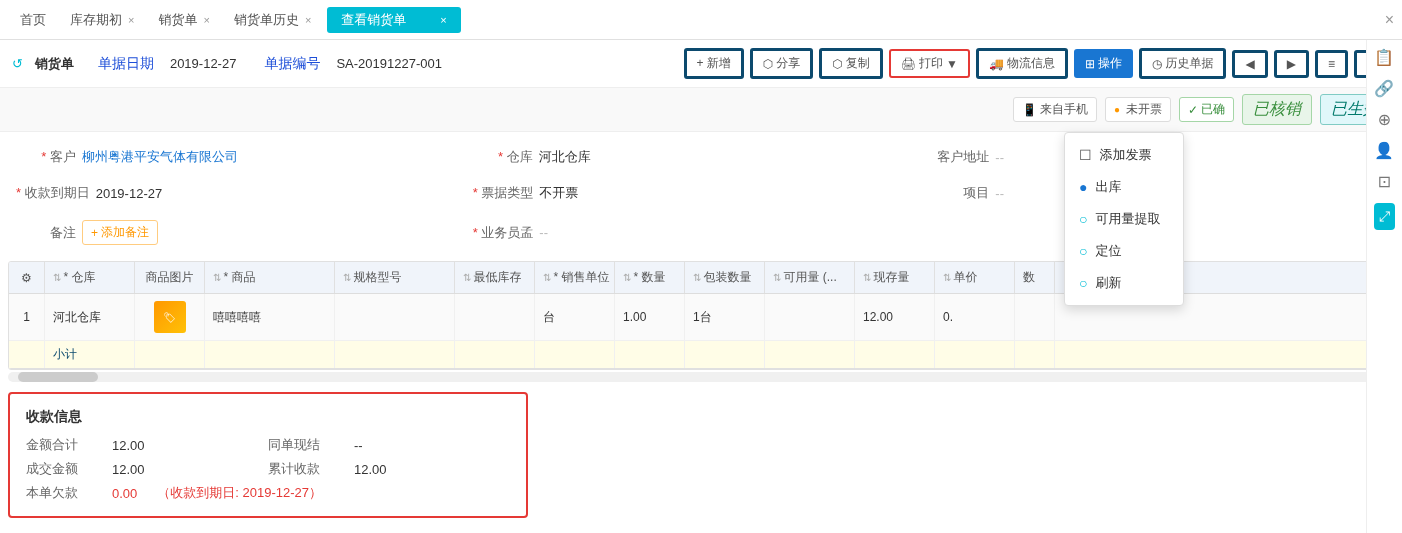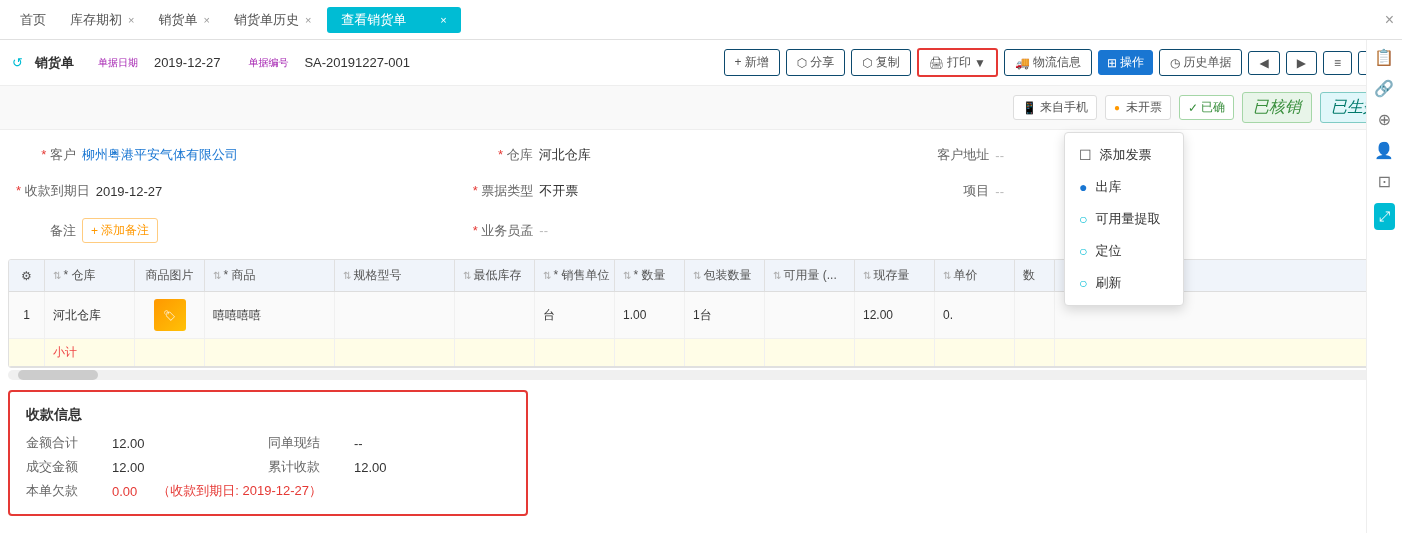--- a/index.html
+++ b/index.html
@@ -13,24 +13,24 @@
     .nav-tab.active-green .close-x { color: #fff; }
     .nav-close-btn { margin-left: auto; cursor: pointer; color: #999; font-size: 16px; }
 
     
     .main-area { background: #fff; height: calc(100vh - 40px); overflow-y: auto; }
 
     
     .toolbar { display: flex; align-items: center; padding: 8px 12px; border-bottom: 1px solid #eee; background: #fff; gap: 8px; }
     .doc-icon { color: #00bcd4; margin-right: 4px; }
     .doc-title { font-weight: bold; color: #333; margin-right: 16px; }
-    .doc-meta { color: #a21caf; font-size: 10px; margin-right: 8px; }
+    .doc-meta { color: #1d4ed8; font-size: 14px; margin-right: 8px; }
     .doc-meta-val { color: #333; font-size: 13px; margin-right: 20px; }
     .toolbar-actions { margin-left: auto; display: flex; align-items: center; gap: 6px; }
-    .btn-action { display: flex; align-items: center; gap: 3px; padding: 4px 10px; border: 1px solid #0c4a6e; border-radius: 3px; background: #fff; cursor: pointer; color: #555; font-size: 12px; white-space: nowrap; }
+    .btn-action { display: flex; align-items: center; gap: 3px; padding: 4px 10px; border: 3px solid #0c4a6e; border-radius: 3px; background: #fff; cursor: pointer; color: #555; font-size: 12px; white-space: nowrap; }
     .btn-status { padding: 4px 10px; border-radius: 3px; font-size: 16px; border: none; cursor: pointer; font-style: italic; }
     .btn-status.green { background: #e8f5e9; color: #388e3c; border: 1px solid #a5d6a7; }
     .btn-status.teal { background: #e0f7fa; color: #00796b; border: 1px solid #80cbc4; }
 
     
     .toolbar2 { display: flex; align-items: center; padding: 6px 12px; border-bottom: 1px solid #eee; background: #f9f9f9; gap: 8px; justify-content: flex-end; }
     .btn-sm { display: flex; align-items: center; gap: 3px; padding: 3px 8px; border: 1px solid #ddd; border-radius: 3px; background: #fff; cursor: pointer; color: #555; font-size: 12px; }
     .btn-sm.orange-dot::before { content: '●'; color: #ff9800; margin-right: 3px; font-size: 10px; }
     .btn-sm.green-check { color: #388e3c; border-color: #a5d6a7; }
 
@@ -45,21 +45,21 @@
 
     
     .table-area { margin: 0 8px; border: 1px solid #e0e0e0; border-radius: 3px; overflow: hidden; }
     .table-header { display: flex; background: #f0f4fa; border-bottom: 1px solid #ddd; }
     .th { padding: 7px 8px; font-size: 12px; color: #555; border-right: 1px solid #e0e0e0; white-space: nowrap; display: flex; align-items: center; gap: 2px; }
     .th .sort-icon { color: #aaa; font-size: 10px; }
     .table-row-data { display: flex; border-bottom: 1px solid #f0f0f0; background: #fff; }
     .table-row-data:nth-child(even) { background: #fafafa; }
     .td { padding: 7px 8px; font-size: 12px; color: #333; border-right: 1px solid #f0f0f0; white-space: nowrap; overflow: hidden; display: flex; align-items: center; }
     .subtotal-row { display: flex; background: #fffde7; border-bottom: 1px solid #e0e0e0; }
-    .subtotal-td { padding: 5px 8px; font-size: 12px; color: #ef4444; border-right: 1px solid #f0f0f0; }
+    .subtotal-td { padding: 5px 8px; font-size: 12px; color: #0c4a6e; border-right: 1px solid #f0f0f0; }
     .col-settings { width: 36px; justify-content: center; }
     .col-warehouse { width: 90px; }
     .col-image { width: 70px; justify-content: center; }
     .col-product { width: 130px; }
     .col-spec { width: 120px; }
     .col-minstock { width: 80px; }
     .col-unit { width: 80px; }
     .col-qty { width: 70px; }
     .col-pack { width: 80px; }
     .col-avail { width: 90px; }

